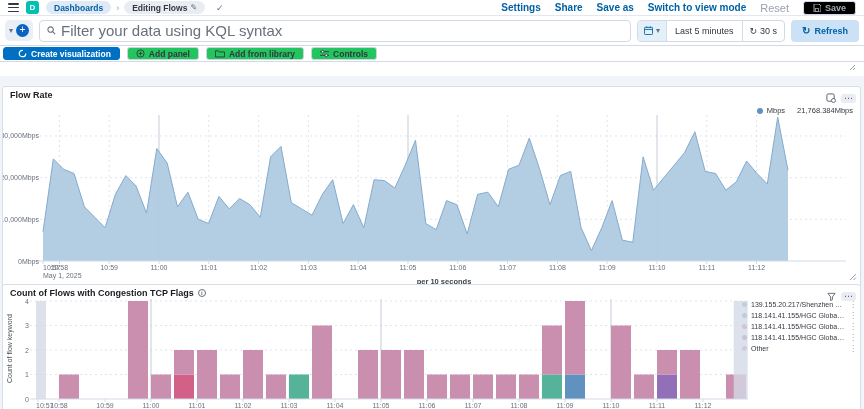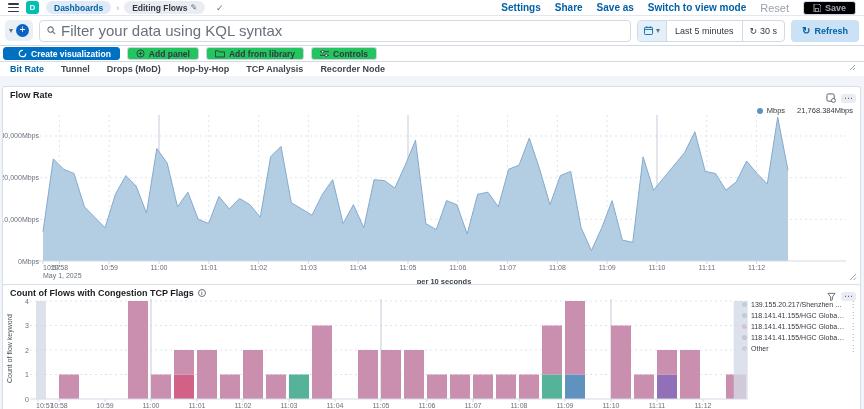--- a/index.html
+++ b/index.html
@@ -174,28 +174,20 @@
             <circle cx="3" cy="3" r="1.4" fill="#fff" stroke="#343741" stroke-width="1"></circle>
             <line x1="0" y1="7" x2="10" y2="7" stroke="#343741" stroke-width="1"></line>
             <circle cx="7" cy="7" r="1.4" fill="#fff" stroke="#343741" stroke-width="1"></circle>
           </svg>
         </span>
       <span>Controls</span>
     </button>
   </div>
 
   <div class="tabsrow">
-    <span id="tabs-slot" style="display:flex;gap:17px;">
-        <span class="tab active">Bit Rate</span>
-        <span class="tab">Tunnel</span>
-        <span class="tab">Drops (MoD)</span>
-        <span class="tab">Hop-by-Hop</span>
-        <span class="tab">TCP Analysis</span>
-        <span class="tab">Recorder Node</span>
-      </span>
     <span class="tabs-corner">
       <svg width="7" height="7" viewBox="0 0 7 7">
           <line x1="6" y1="1" x2="1" y2="6" stroke="#98A2B3" stroke-width="1"></line>
           <line x1="6" y1="4" x2="4" y2="6" stroke="#98A2B3" stroke-width="1"></line>
         </svg>
     </span>
   </div>
 
   <div class="canvas">
 

